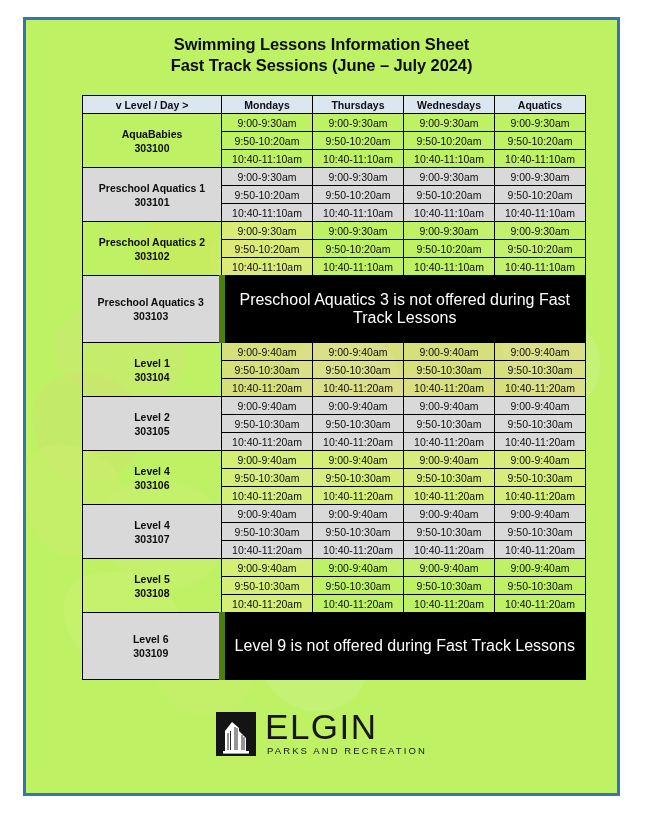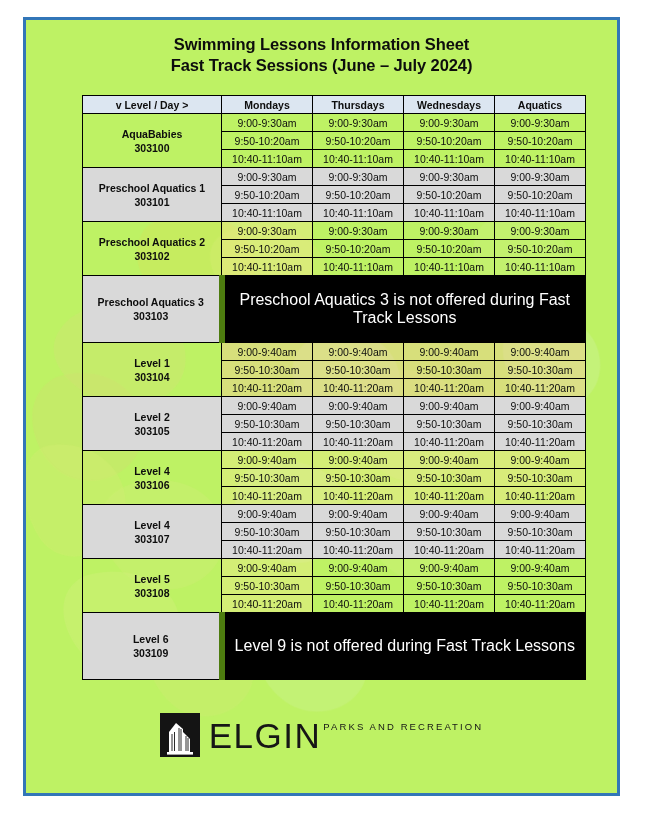--- a/index.html
+++ b/index.html
@@ -125,21 +125,21 @@
   #logo-mark {
     width: 40px;
     height: 44px;
     background: #141414;
     display: flex;
     align-items: flex-end;
     justify-content: center;
   }
   #logo-text {
     display: flex;
-    flex-direction: row;
+    flex-direction: column;
     align-items: flex-start;
   }
   #logo-word {
     font-size: 35px;
     letter-spacing: 1.5px;
     color: #161616;
     line-height: 33px;
     font-weight: normal;
   }
   #logo-sub {

